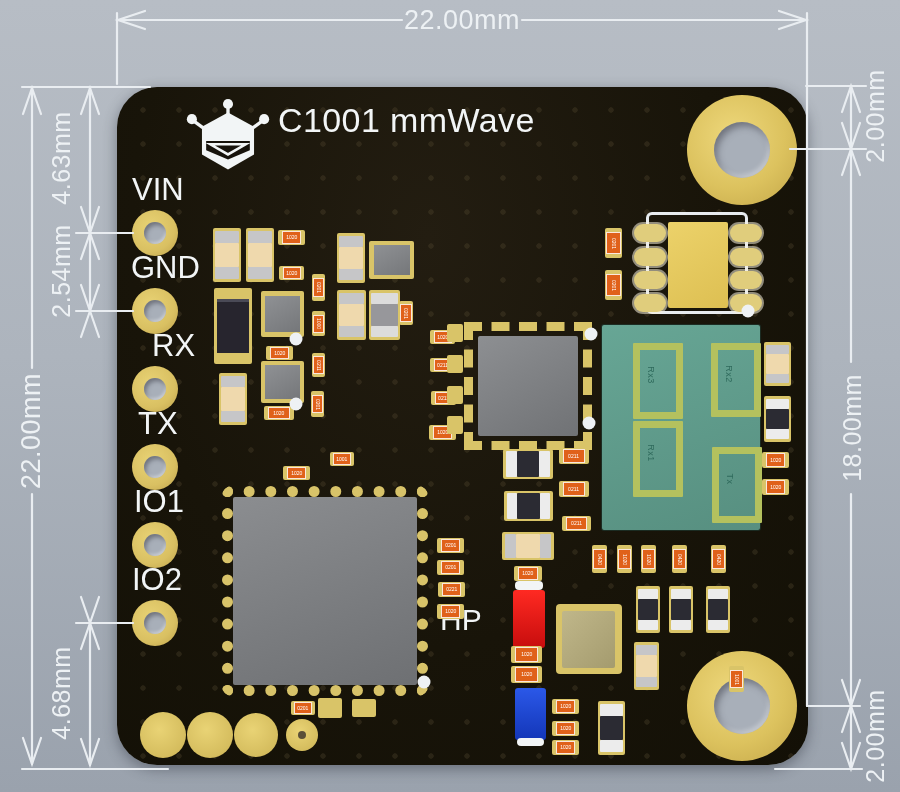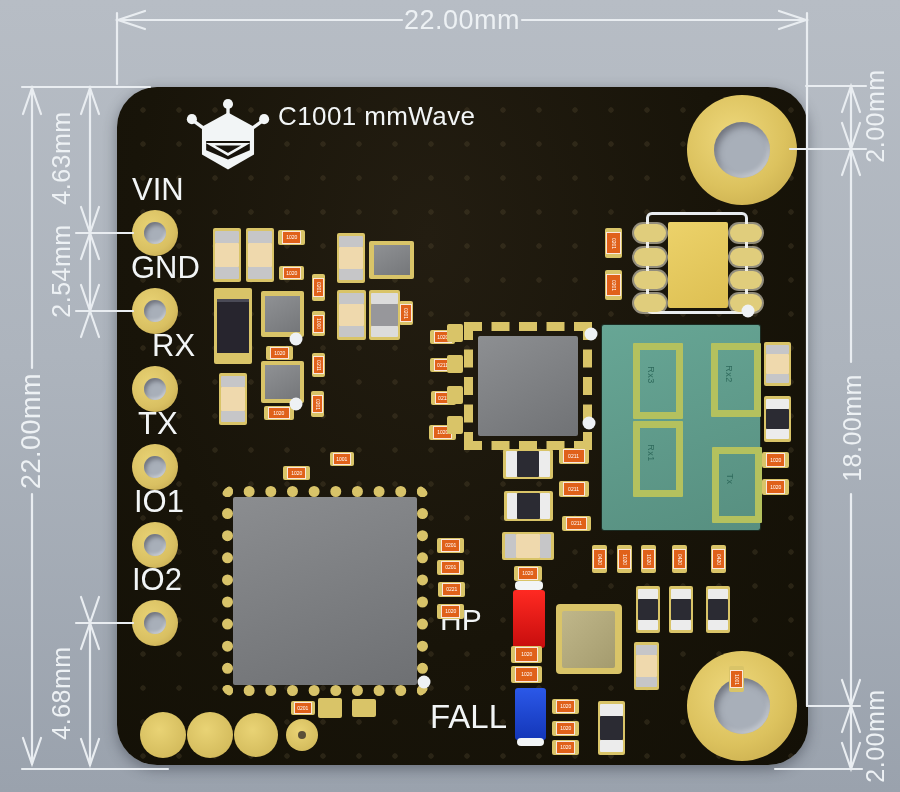--- a/index.html
+++ b/index.html
@@ -10,21 +10,21 @@
     background:radial-gradient(ellipse at 45% 22%,#231d11 0%,#181409 55%,#131006 100%);
     box-shadow:0 4px 14px rgba(40,45,55,.45);}
   .board::after{content:"";position:absolute;inset:0;border-radius:inherit;
     background-image:radial-gradient(circle,rgba(90,78,52,.30) 2.4px,transparent 3px);
     background-size:36px 34px;background-position:8px 6px;}
   svg.dims{position:absolute;left:0;top:0;pointer-events:none;}
   .dimlab{position:absolute;color:#edf1f4;font-size:25px;white-space:nowrap;
     transform:translate(-50%,-50%);letter-spacing:.5px;}
   .dimlab.big{font-size:27px;}
   .dimlab.rot{transform:translate(-50%,-50%) rotate(-90deg);}
-  .title-line{position:absolute;color:#f2f5f6;font-size:26px;letter-spacing:.4px;}
+  .title-line{position:absolute;color:#f2f5f6;font-size:34px;letter-spacing:.4px;}
   .pin-label{position:absolute;color:#f2f5f6;font-size:31px;}
   .led-label{position:absolute;color:#f2f5f6;}
   .pth{position:absolute;width:46px;height:46px;border-radius:50%;
     background:radial-gradient(circle at 40% 38%,#e9d375 0%,#d9c062 60%,#bda04a 100%);}
   .pth .in{position:absolute;inset:12px;border-radius:50%;background:#a8afb9;
     box-shadow:inset 2px 3px 4px rgba(55,55,65,.5),inset -1px -2px 3px rgba(255,255,255,.4);}
   .mhole{position:absolute;width:110px;height:110px;border-radius:50%;
     background:radial-gradient(circle at 42% 38%,#eed87c 0%,#dcc25e 55%,#c3a648 100%);}
   .mhole .in{position:absolute;inset:27px;border-radius:50%;background:#a8afb9;
     box-shadow:inset 3px 4px 7px rgba(55,55,65,.5),inset -2px -3px 4px rgba(255,255,255,.35);}
@@ -175,21 +175,20 @@
   <div class="patch-label" style="left:730px;top:479px">Tx</div>
 
   <div class="buzzer-base"></div>
   <div class="buzzer-body"></div>
 
   <div class="led-cap" style="left:515px;top:581px;width:28px;height:9px"></div>
   <div class="led red" style="left:513px;top:590px;width:32px;height:58px"></div>
   <div class="led-label" style="left:440px;top:603px;font-size:30px">HP</div>
   <div class="led blue" style="left:515px;top:688px;width:31px;height:52px"></div>
   <div class="led-cap" style="left:517px;top:738px;width:27px;height:8px"></div>
-  <div class="led-label" style="left:430px;top:698px;font-size:33px">FALL</div>
 
   <div id="smd-layer">
       <div class="cmp cap v" style="left: 213px; top: 228px; width: 28px; height: 54px;">
         <i class="b"></i>
         <i class="m"></i>
         <i class="b"></i>
       </div>
       <div class="cmp cap v" style="left: 246px; top: 228px; width: 28px; height: 54px;">
         <i class="b"></i>
         <i class="m"></i>

